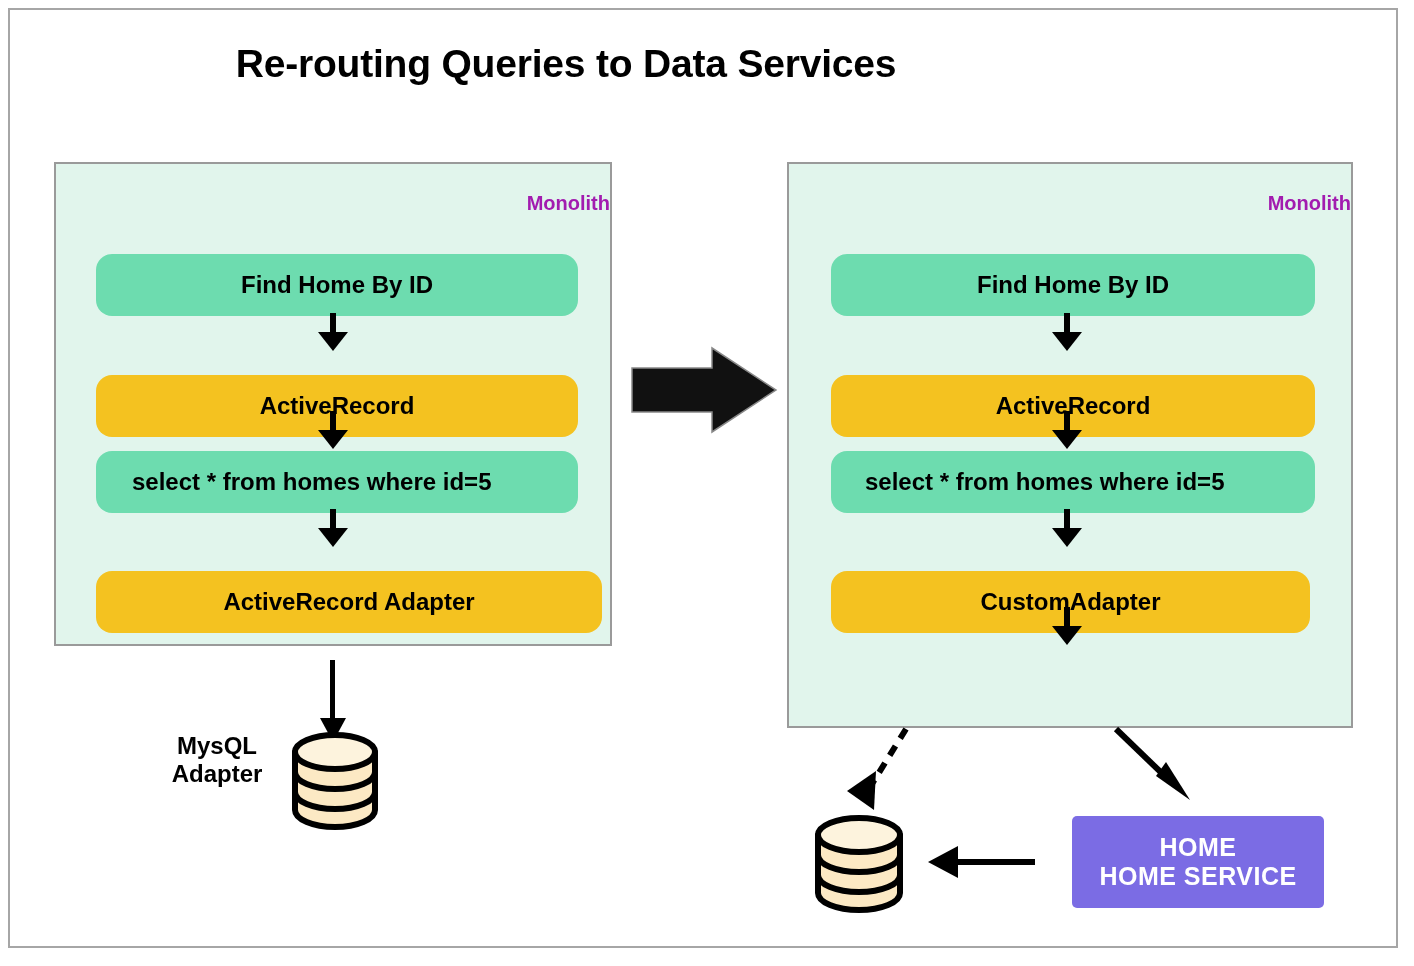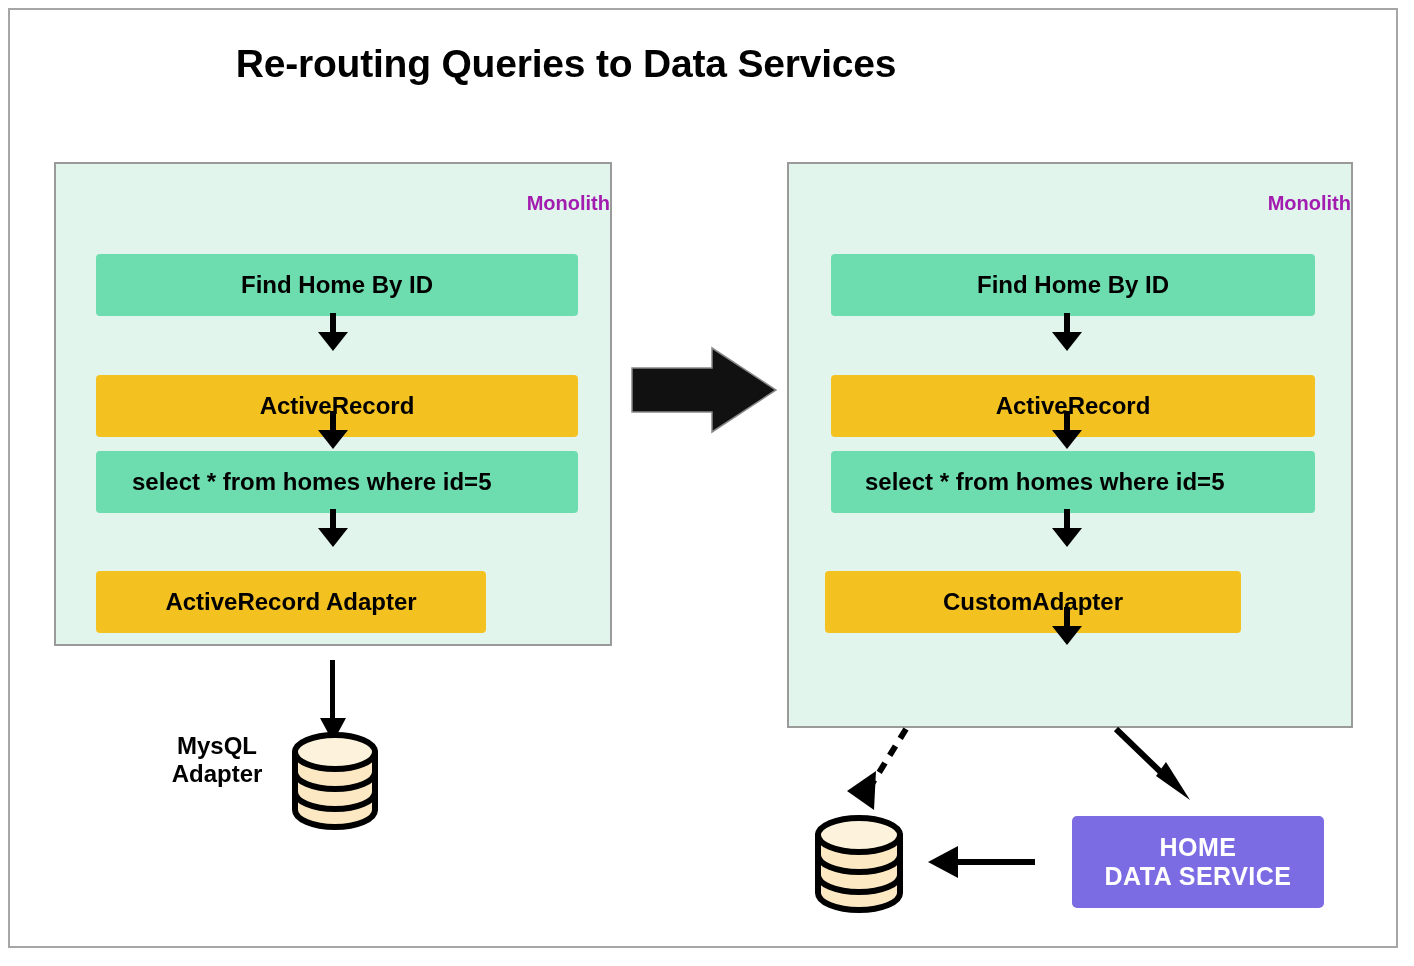--- a/index.html
+++ b/index.html
@@ -54,21 +54,21 @@
     left: 0;
     width: 100%;
     text-align: right;
     top: 28px;
     font-size: 20px;
     font-weight: bold;
     color: #a21caf;
   }
   .flow-box {
     position: absolute;
-    border-radius: 4px;
+    border-radius: 16px;
     display: flex;
     align-items: center;
     justify-content: center;
     font-size: 24px;
     font-weight: bold;
     color: #000000;
     box-sizing: border-box;
   }
   .flow-box.green  { background: #6ddcaf; }
   .flow-box.yellow { background: #f4c220; margin-top: 23px; }
@@ -118,54 +118,54 @@
     </div>
 
     <div class="flow-box yellow" style="left:40px; top:188px; width:482px; height:62px;">
       <span>ActiveRecord</span>
     </div>
 
     <div class="flow-box green" style="left:40px; top:287px; width:482px; height:62px; justify-content:flex-start; padding-left:36px;">
       <span>select * from homes where id=5</span>
     </div>
 
-    <div class="flow-box yellow" style="left:40px; top:384px; width:390px; height:62px;">
+    <div class="flow-box yellow" style="left:40px; top:384px; width:506px; height:62px;">
       <span>ActiveRecord Adapter</span>
     </div>
   </div>
 
   <div class="monolith-panel" id="panel-right">
     <div class="panel-title">Monolith</div>
 
     <div class="flow-box green" style="left:42px; top:90px; width:484px; height:62px;">
       <span>Find Home By ID</span>
     </div>
 
     <div class="flow-box yellow" style="left:42px; top:188px; width:484px; height:62px;">
       <span>ActiveRecord</span>
     </div>
 
     <div class="flow-box green" style="left:42px; top:287px; width:484px; height:62px; justify-content:flex-start; padding-left:34px;">
       <span>select * from homes where id=5</span>
     </div>
 
-    <div class="flow-box yellow" style="left:36px; top:384px; width:416px; height:62px;">
+    <div class="flow-box yellow" style="left:42px; top:384px; width:479px; height:62px;">
       <span>CustomAdapter</span>
     </div>
 
   </div>
 
   <div class="side-label" style="left:152px; top:732px; width:130px;">
     <div>MysQL</div>
     <div>Adapter</div>
   </div>
 
   <div class="service-box" style="left:1072px; top:816px; width:252px; height:92px;">
     <span>HOME</span>
-    <span>DATA  SERVICE</span>
+    <span>HOME  SERVICE</span>
   </div>
 
   <svg class="svg-layer" viewBox="0 0 1414 966">
     <defs>
       <marker id="head" markerWidth="7" markerHeight="7" refX="1.2" refY="3.5" orient="auto">
         <polygon points="0 0, 7 3.5, 0 7" fill="#000"></polygon>
       </marker>
     </defs>
 
     <g>

